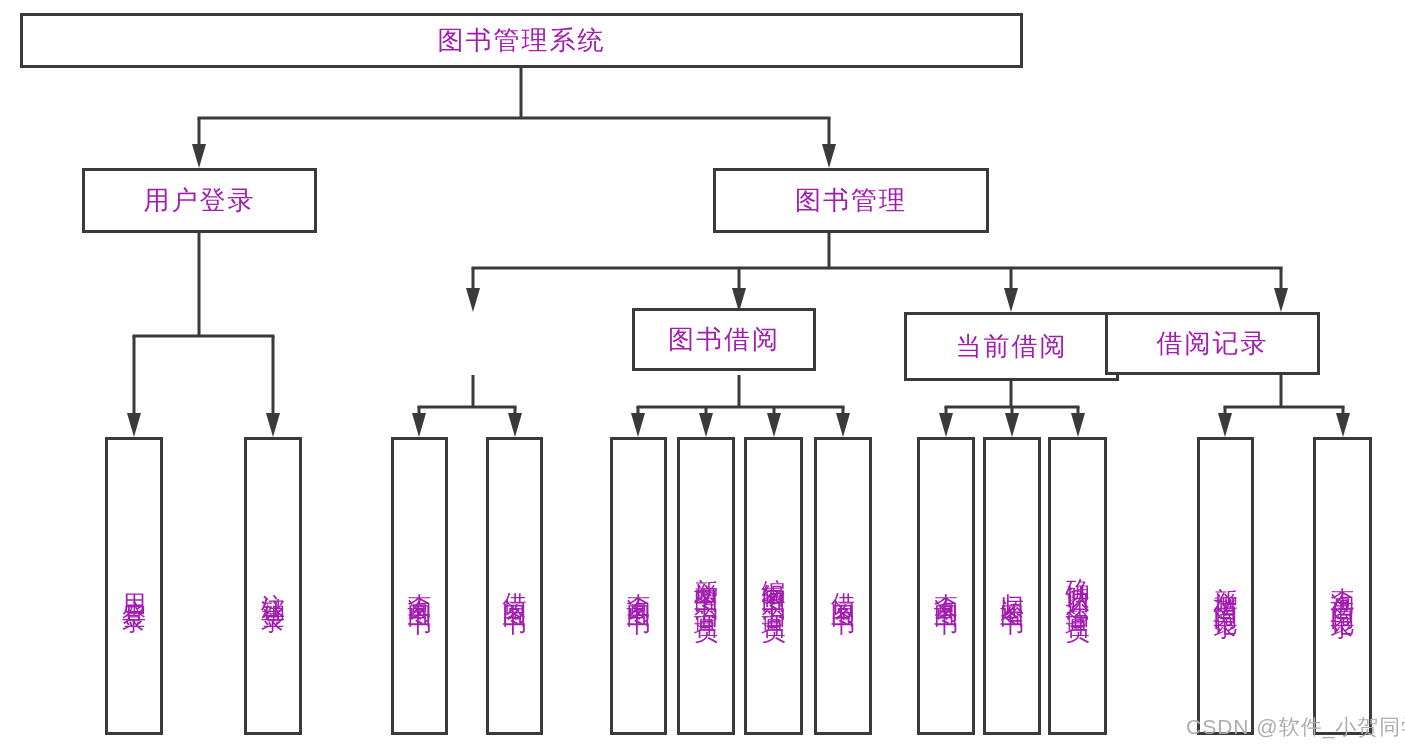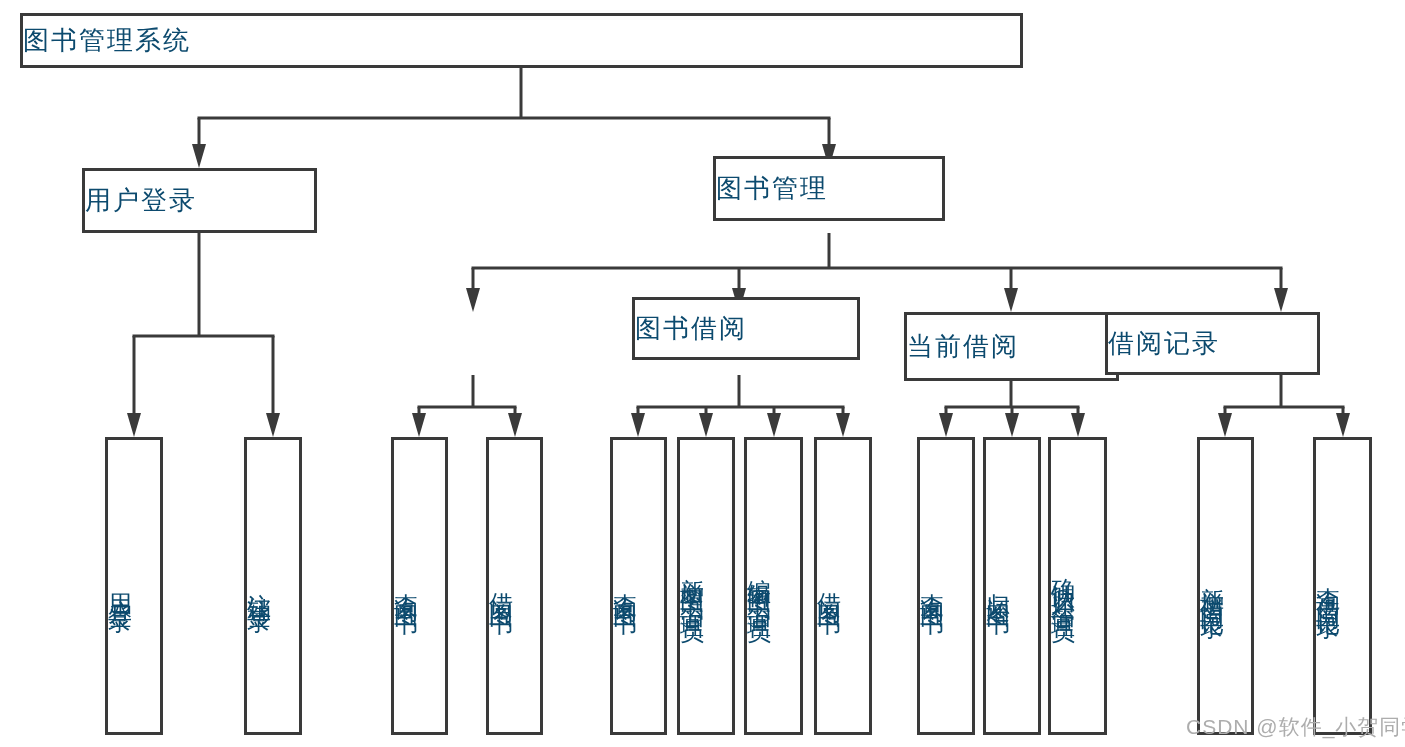--- a/index.html
+++ b/index.html
@@ -14,21 +14,22 @@
   .wires-svg { position: absolute; left: 0; top: 0; }
   .wires { stroke: #3a3a3a; stroke-width: 3; fill: none; }
   .heads { fill: #3a3a3a; stroke: none; }
   .node {
     position: absolute;
     box-sizing: border-box;
     border: 3px solid #3a3a3a;
     background: #ffffff;
     display: flex;
     align-items: center;
-    color: #0c4a6e;
+    justify-content: center;
+    color: #a21caf;
   }
   .hlabel {
     font-size: 26px;
     letter-spacing: 2px;
     white-space: nowrap;
   }
   .leaf { top: 437px; height: 298px; }
   .vlabel {
     writing-mode: vertical-rl;
     text-orientation: mixed;
@@ -119,25 +120,25 @@
     </g>
   </svg>
 
   <div class="node" style="left:20px;top:13px;width:1003px;height:55px">
     <span class="hlabel">图书管理系统</span>
   </div>
 
   <div class="node" style="left:82px;top:168px;width:235px;height:65px">
     <span class="hlabel">用户登录</span>
   </div>
-  <div class="node" style="left:713px;top:156px;width:232px;height:65px">
+  <div class="node" style="left:713px;top:168px;width:276px;height:65px">
     <span class="hlabel">图书管理</span>
   </div>
 
-  <div class="node" style="left:632px;top:297px;width:228px;height:63px">
+  <div class="node" style="left:632px;top:308px;width:184px;height:63px">
     <span class="hlabel">图书借阅</span>
   </div>
   <div class="node" style="left:904px;top:312px;width:215px;height:69px">
     <span class="hlabel">当前借阅</span>
   </div>
   <div class="node" style="left:1105px;top:312px;width:215px;height:63px">
     <span class="hlabel">借阅记录</span>
   </div>
 
   <div class="node leaf" style="left:105px;width:58px">

